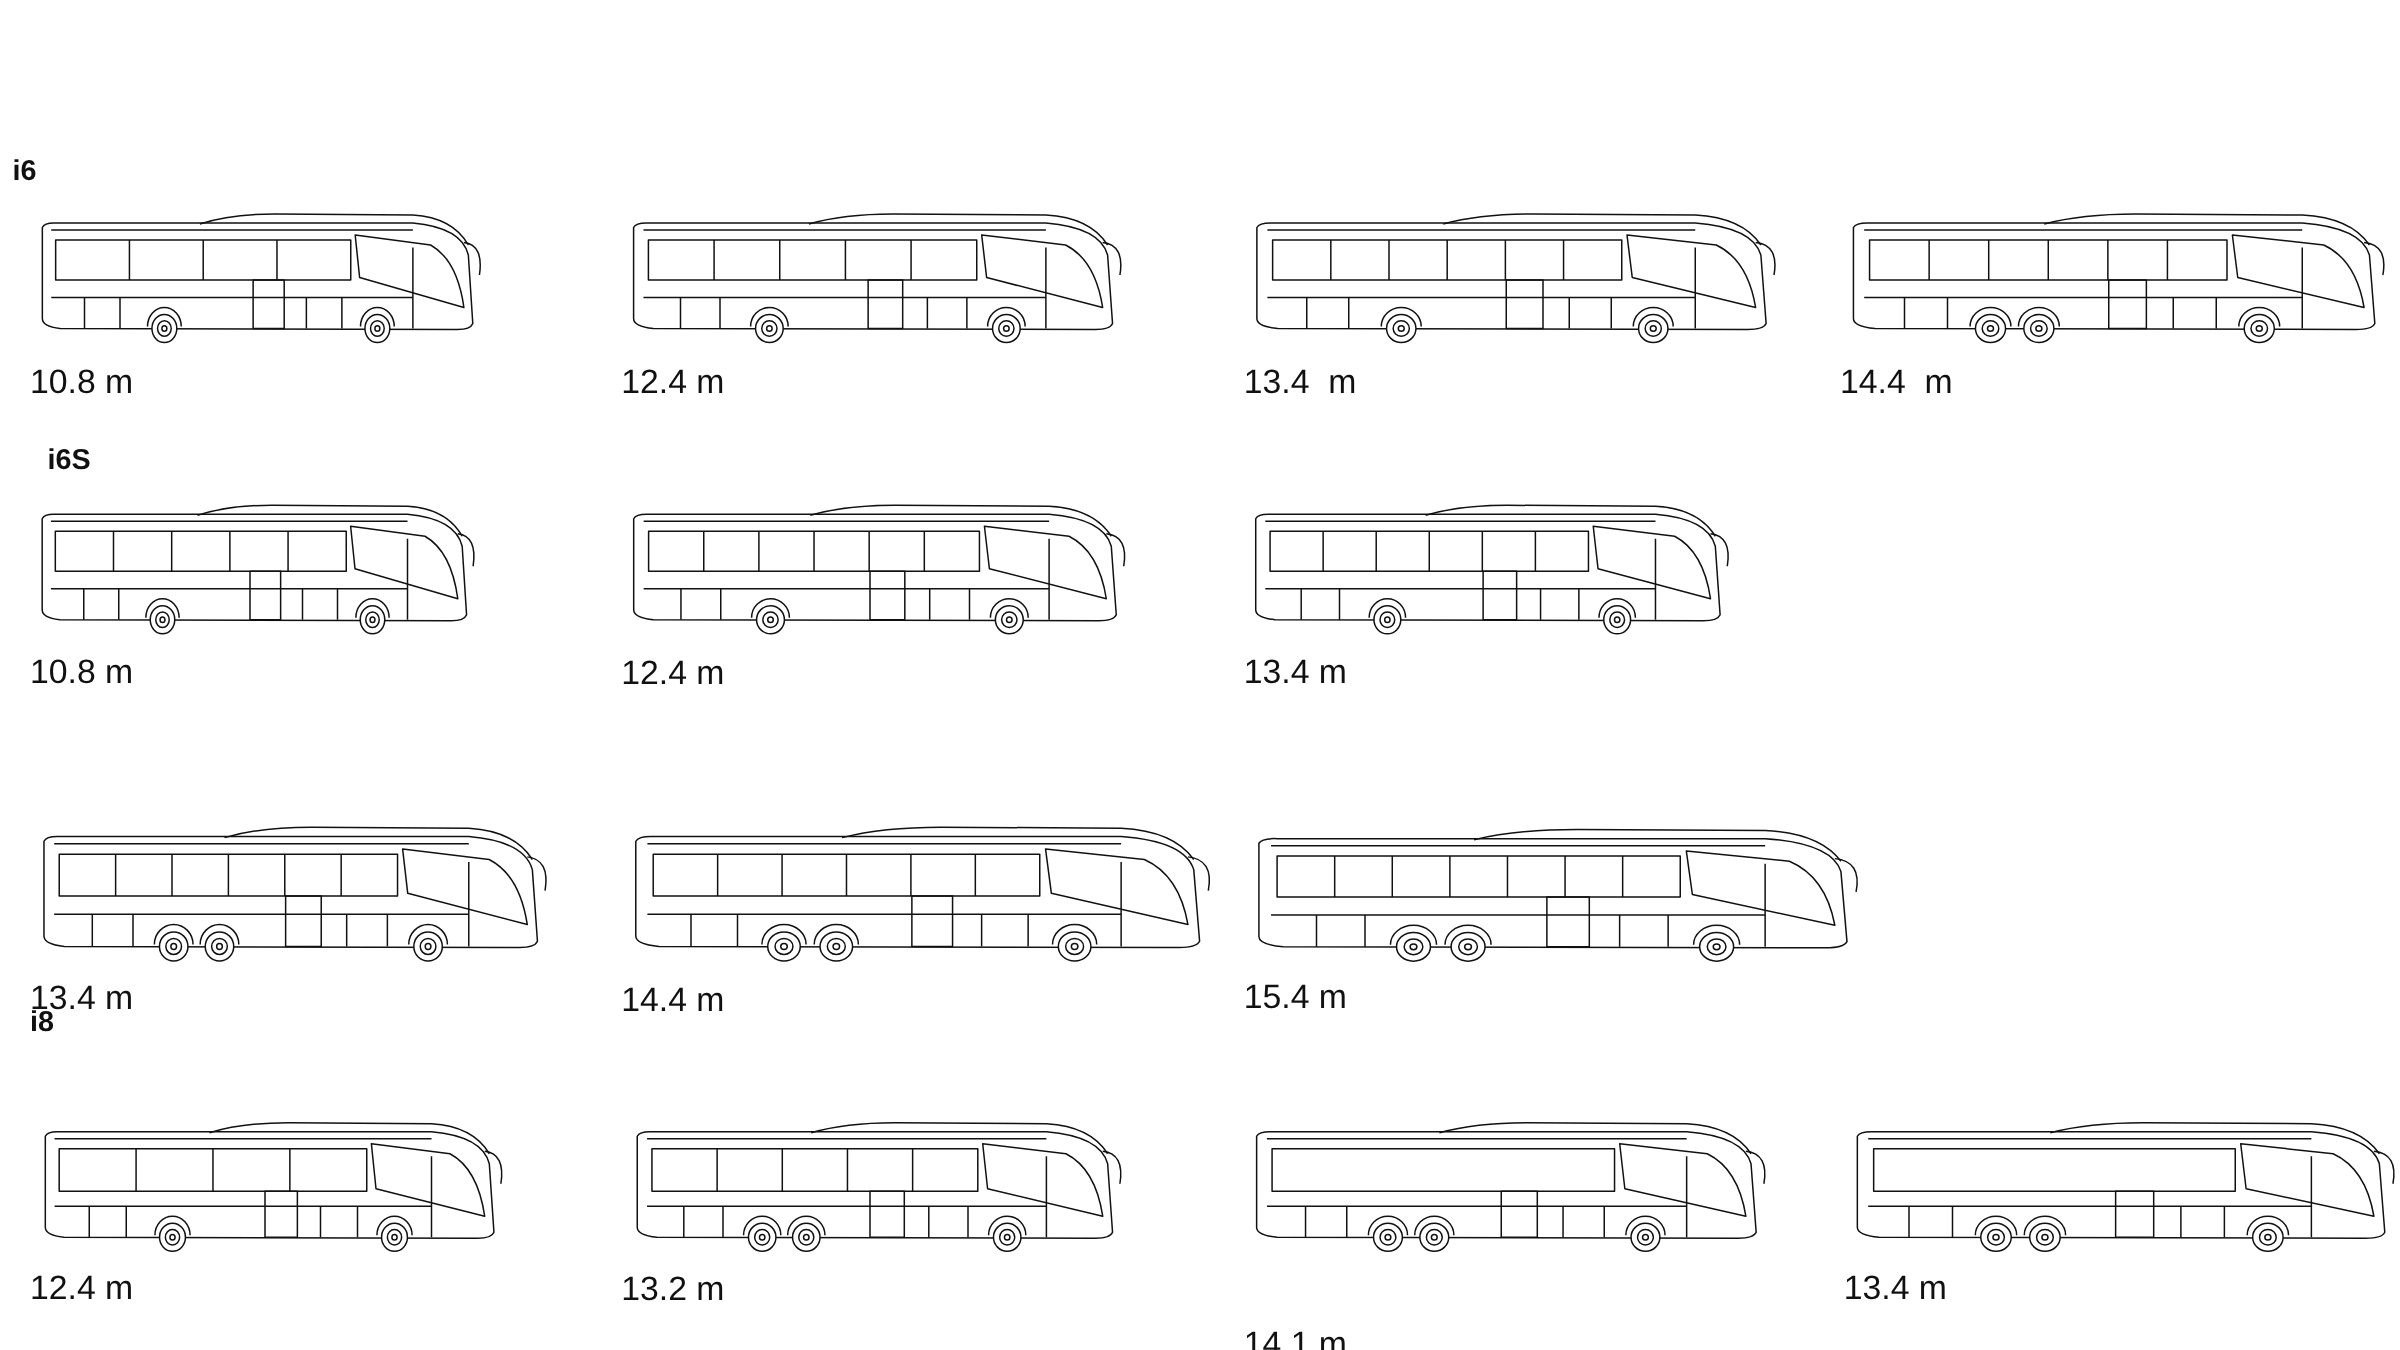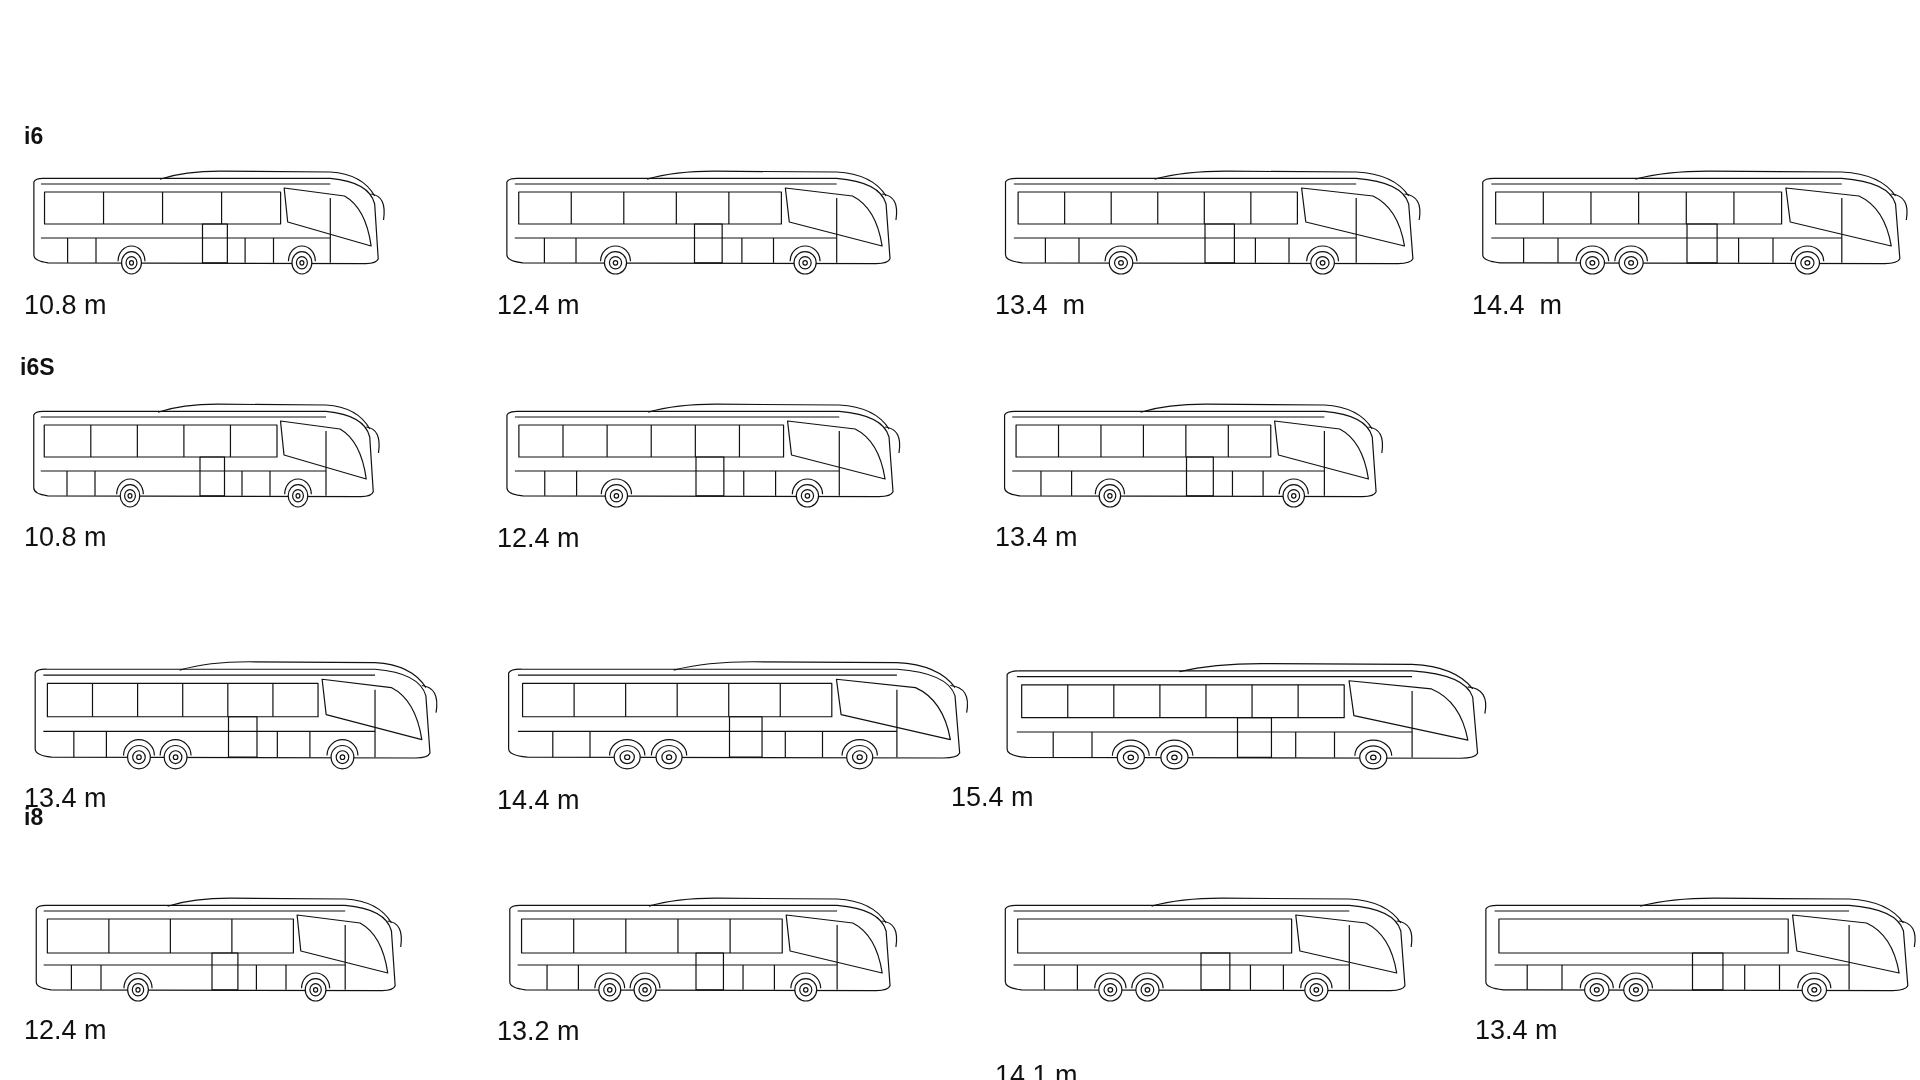--- a/index.html
+++ b/index.html
@@ -7,22 +7,22 @@
          font-family: "Liberation Sans", "DejaVu Sans", sans-serif; color: #111111; }
   .series-title { position: absolute; font-weight: bold; font-size: 23px; line-height: 1; color: #111; }
   .length-label { position: absolute; font-size: 27px; line-height: 1; color: #111; white-space: pre; }
   .bus { position: absolute; }
   .bus svg { width: 100%; height: 100%; display: block; overflow: visible; }
   .bus svg * { vector-effect: non-scaling-stroke; }
 </style>
 </head>
 <body>
 
-<div class="series-title" style="left:24px; top:125px;">i6</div>
-<div class="series-title" style="left:20px; top:356px;">i6S</div>
+<div class="series-title" style="left:10px; top:125px;">i6</div>
+<div class="series-title" style="left:38px; top:356px;">i6S</div>
 <div class="series-title" style="left:24px; top:806px;">i8</div>
 
 <div class="bus" style="left:25px; top:158px; width:355px; height:120px;">
     <svg viewBox="0 0 1000 300" preserveAspectRatio="none">
       <g fill="none" stroke="#111111" stroke-width="1.2" stroke-linejoin="round">
         <path d="M 380 53 Q 450 33 550 33 L 860 35 Q 950 40 985 95"></path>
         <path d="M 25 60 Q 30 50 55 51 L 860 51 Q 970 60 985 115 L 995 252 Q 990 264 960 264 L 65 262 Q 25 258 25 242 Z"></path>
         <line x1="45" y1="65" x2="860" y2="65"></line>
         <rect x="55" y="85" width="665" height="80"></rect>
         <line x1="221.25" y1="85" x2="221.25" y2="165"></line>
@@ -484,18 +484,18 @@
 <div class="length-label" style="left:24px; top:292px;">10.8 m</div>
 <div class="length-label" style="left:497px; top:292px;">12.4 m</div>
 <div class="length-label" style="left:995px; top:292px;">13.4  m</div>
 <div class="length-label" style="left:1472px; top:292px;">14.4  m</div>
 
 <div class="length-label" style="left:24px; top:524px;">10.8 m</div>
 <div class="length-label" style="left:497px; top:525px;">12.4 m</div>
 <div class="length-label" style="left:995px; top:524px;">13.4 m</div>
 <div class="length-label" style="left:24px; top:785px;">13.4 m</div>
 <div class="length-label" style="left:497px; top:787px;">14.4 m</div>
-<div class="length-label" style="left:951px; top:784px;">15.4 m</div>
+<div class="length-label" style="left:995px; top:784px;">15.4 m</div>
 
 <div class="length-label" style="left:24px; top:1017px;">12.4 m</div>
 <div class="length-label" style="left:497px; top:1018px;text-align:center;">13.2 m</div>
 <div class="length-label" style="left:995px; top:1062px;">14.1 m</div>
 <div class="length-label" style="left:1475px; top:1017px;">13.4 m</div>
 
 </body></html>

